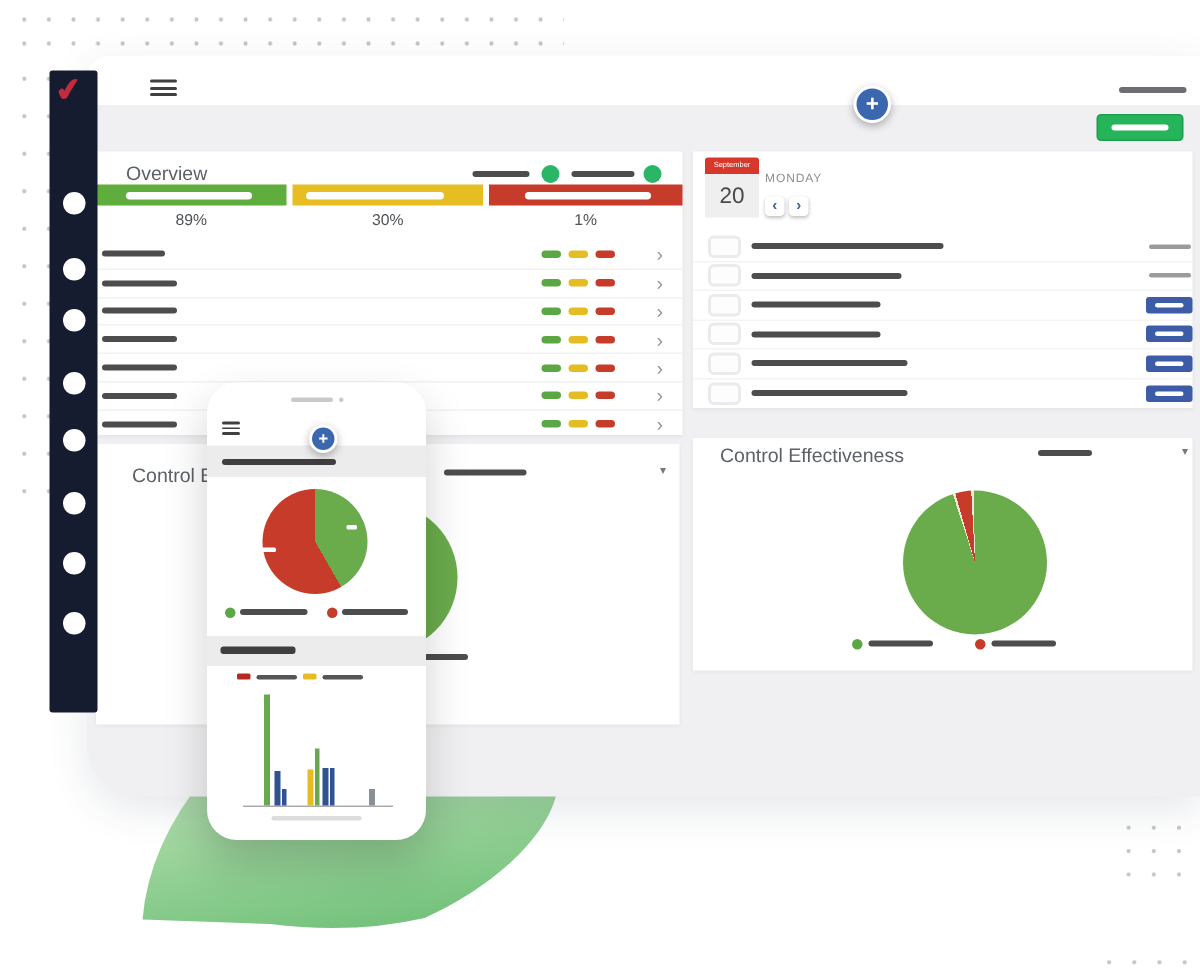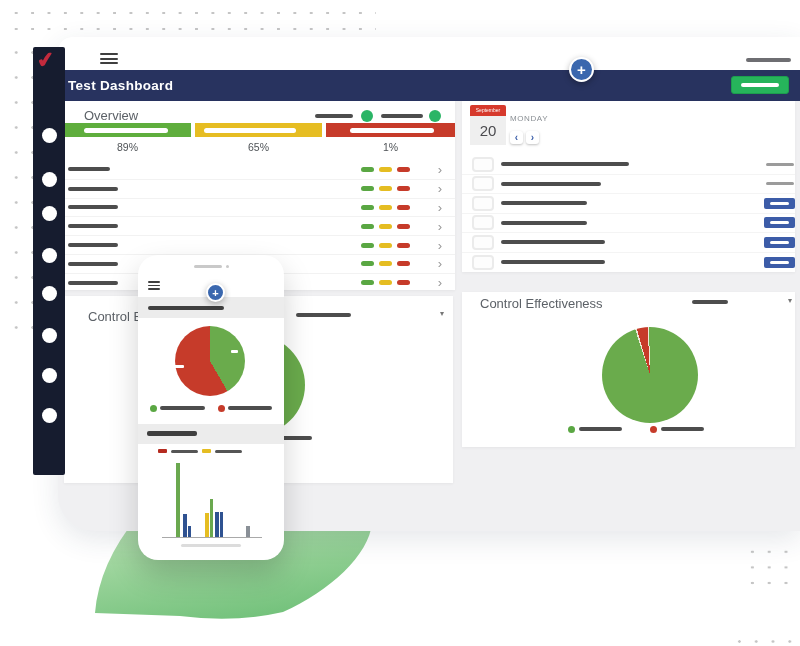--- a/index.html
+++ b/index.html
@@ -95,23 +95,20 @@
 
     <div class="topstrip">
       <div class="hamburger abs" style="left:42px;top:16px;width:18px;cursor:pointer;">
         <span></span>
           <span></span>
           <span style="margin-bottom:0;"></span>
       </div>
       <div class="abs" style="left:688px;top:21px;width:45px;height:4px;background:#6e6e72;border-radius:2px;"></div>
     </div>
 
-    <div class="navbar">
-      <span class="nav-title">Test Dashboard</span>
-    </div>
 
     <div class="btn-green">
         <i></i>
       </div>
 
     <div class="plus abs" style="left:511px;top:20px;width:25px;height:25px;font-size:15px;z-index:5;">+</div>
 
     <div class="panel" style="left:6px;top:64px;width:391px;height:189px;">
       <span class="p-title" style="left:20px;top:7px;">Overview</span>
       <span class="ph-line abs" style="left:251px;top:13px;width:38px;height:4px;"></span>
@@ -125,21 +122,21 @@
           </div>
         <div class="ov-bar" style="width:127px;background:#e6bd22;">
             <i style="left:9px;width:92px;"></i>
           </div>
         <div class="ov-bar" style="width:129px;background:#c73b2a;">
             <i style="left:24px;width:84px;"></i>
           </div>
       </div>
       <div class="ov-pcts">
         <span style="width:127px;">89%</span>
-        <span style="width:127px;">65%</span>
+        <span style="width:127px;">30%</span>
         <span style="width:129px;">1%</span>
       </div>
       <div class="ov-rows">
           <div class="ov-row">
             <span class="ph-line" style="margin-left: 4px; width: 42px; height: 4px;"></span>
             <span class="pillset">
               <span class="pill" style="background: rgb(90, 167, 67);"></span>
               <span class="pill" style="background: rgb(229, 189, 34);"></span>
               <span class="pill" style="background: rgb(198, 59, 42);"></span>
             </span>

